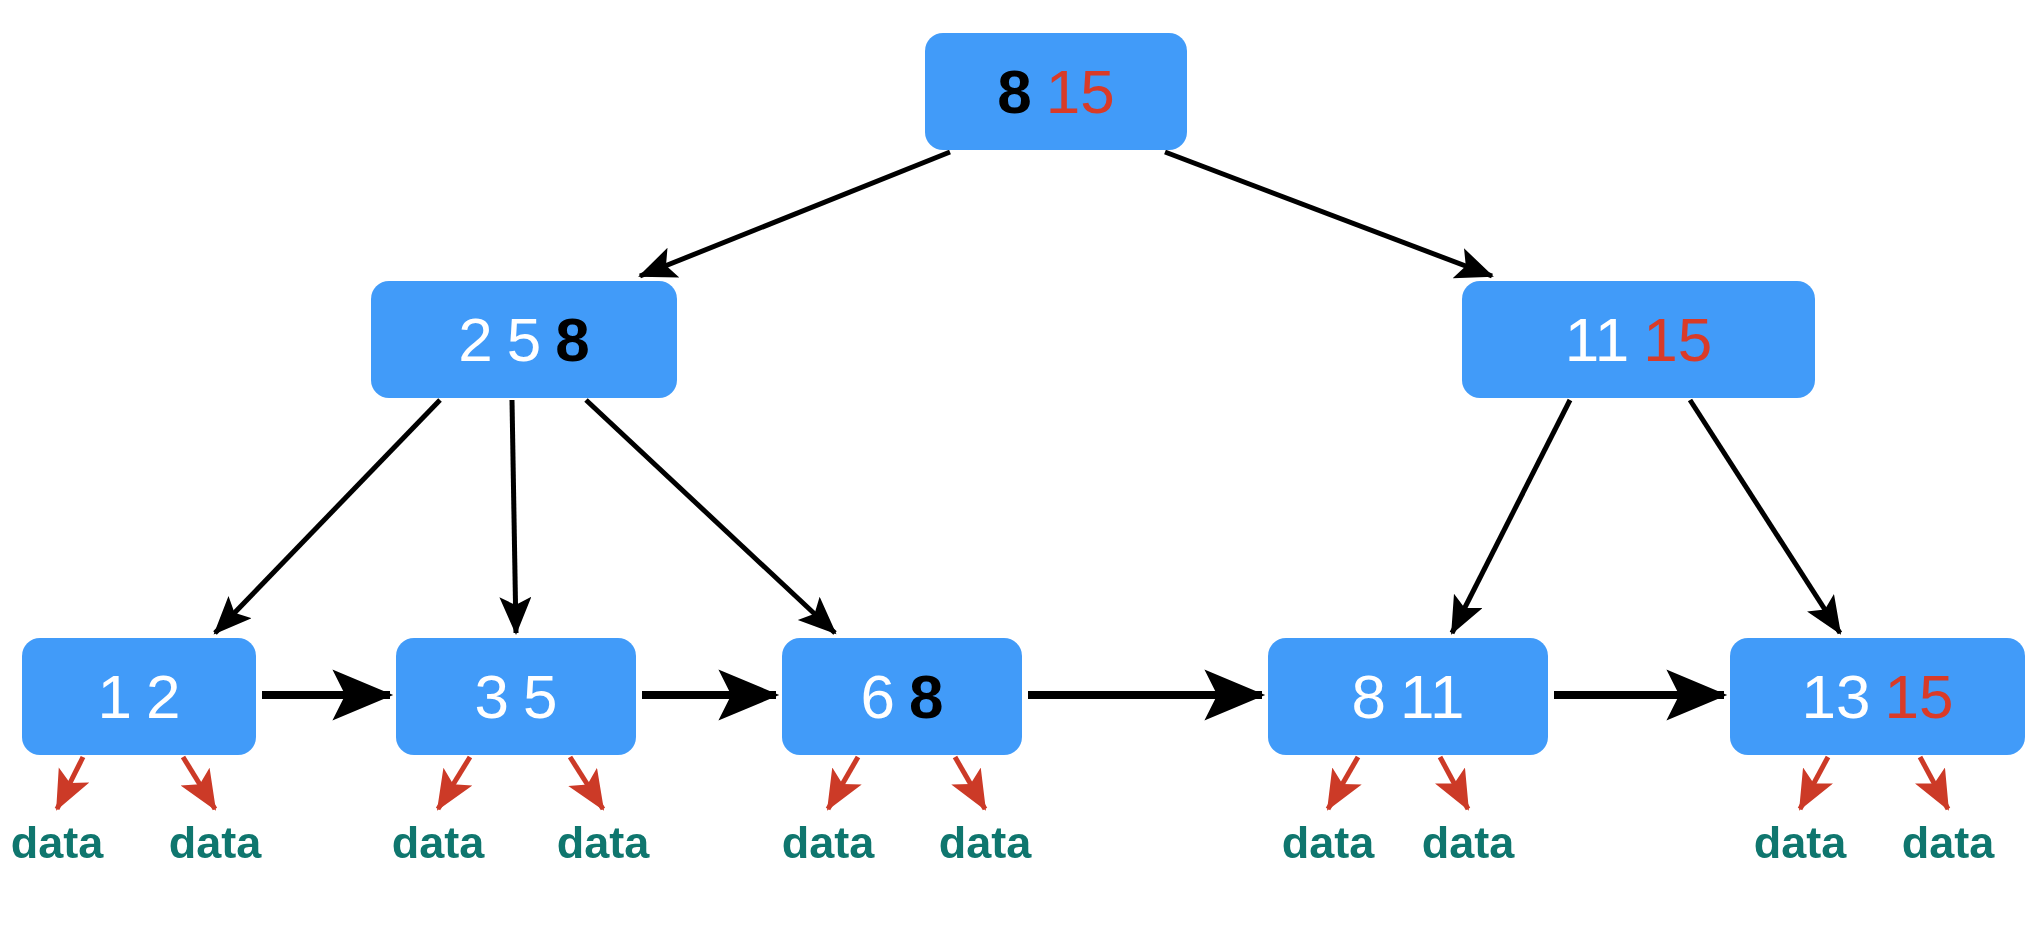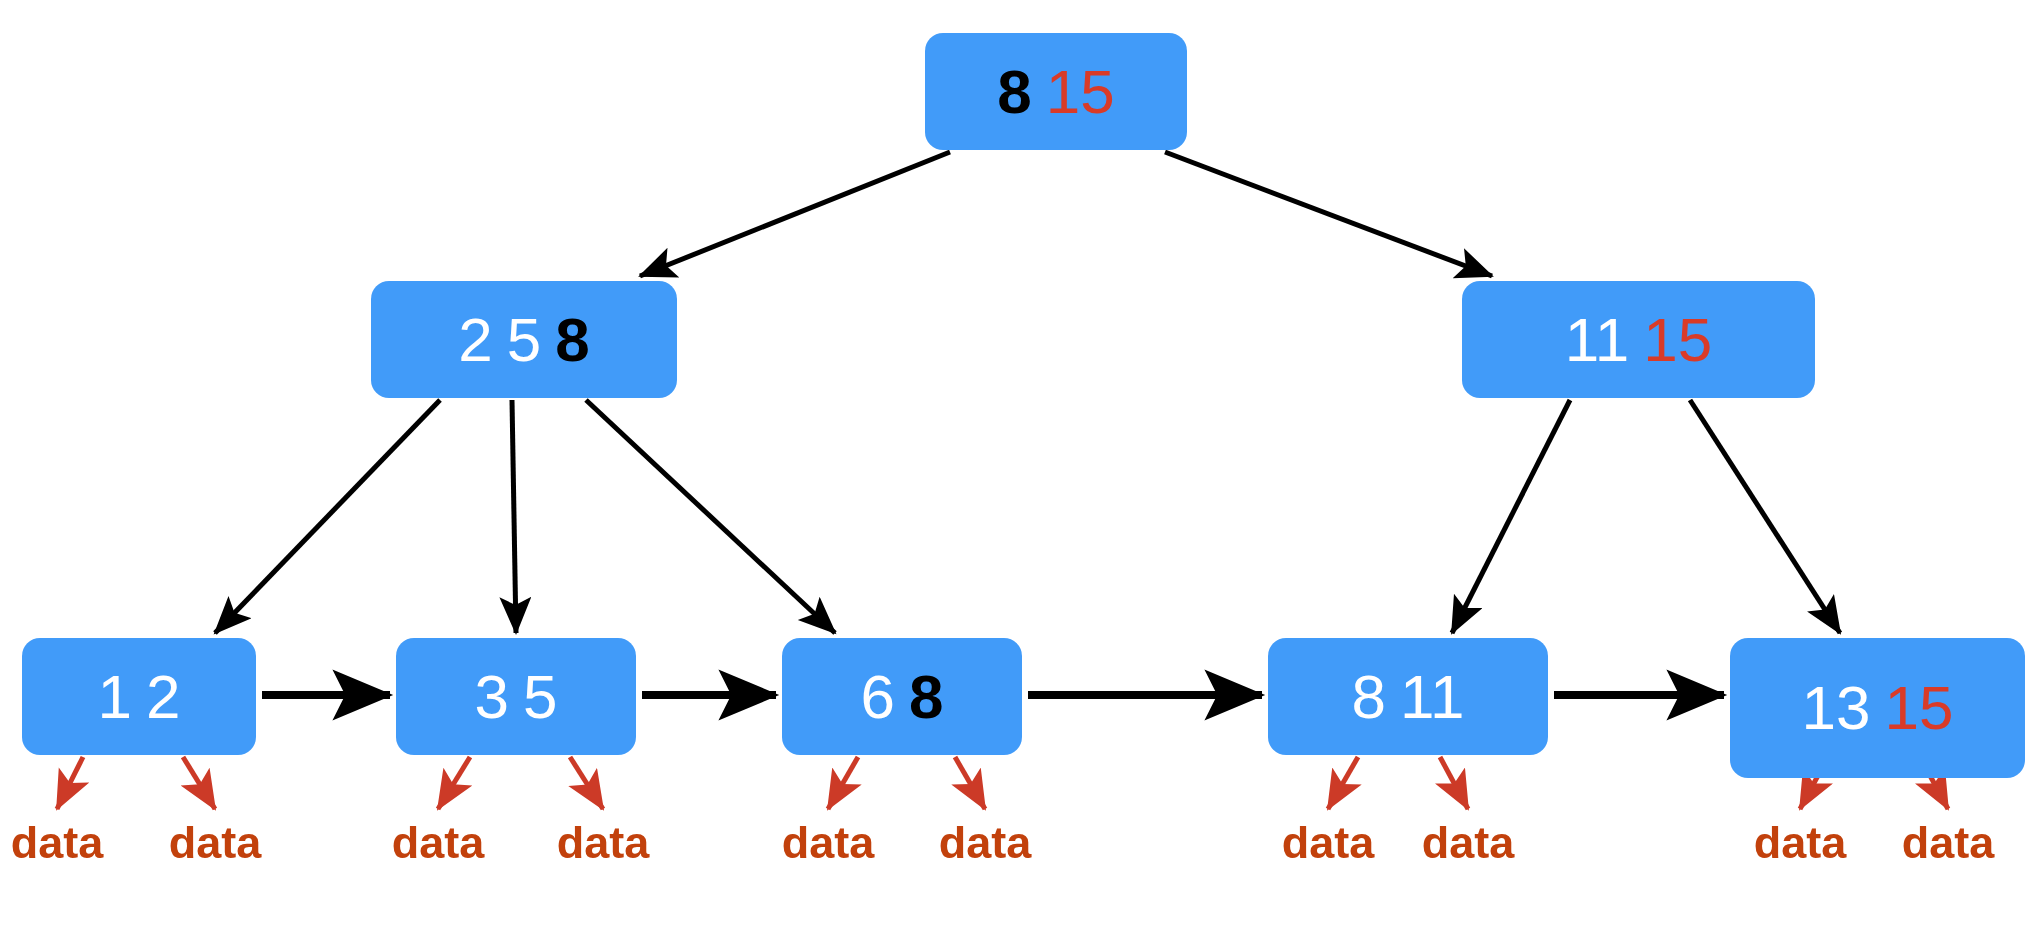--- a/index.html
+++ b/index.html
@@ -55,21 +55,21 @@
   .key.black {
     color: #000000;
     font-weight: 700;
   }
   .key.red {
     color: #D93B28;
     font-weight: 400;
   }
   .data-label {
     position: absolute;
-    color: #c2410c;
+    color: #0f766e;
     font-family: "Liberation Sans", sans-serif;
     font-size: 45px;
     font-weight: 700;
     white-space: nowrap;
     transform: translateX(-50%);
   }
 </style>
 </head>
 <body>
 
@@ -150,21 +150,21 @@
           <span class="key white">6</span>
           <span class="key black">8</span>
         </div>
       </div>
       <div class="node" style="left: 1268px; top: 638px; width: 280px; height: 117px;">
         <div class="keys">
           <span class="key white">8</span>
           <span class="key white">11</span>
         </div>
       </div>
-      <div class="node" style="left: 1730px; top: 638px; width: 295px; height: 140px;">
+      <div class="node" style="left: 1730px; top: 638px; width: 295px; height: 117px;">
         <div class="keys">
           <span class="key white">13</span>
           <span class="key red">15</span>
         </div>
       </div>
     </div>
   <div id="labels-layer">
       <div class="data-label" style="left: 57px; top: 817px;">data</div>
       <div class="data-label" style="left: 215px; top: 817px;">data</div>
       <div class="data-label" style="left: 438px; top: 817px;">data</div>

